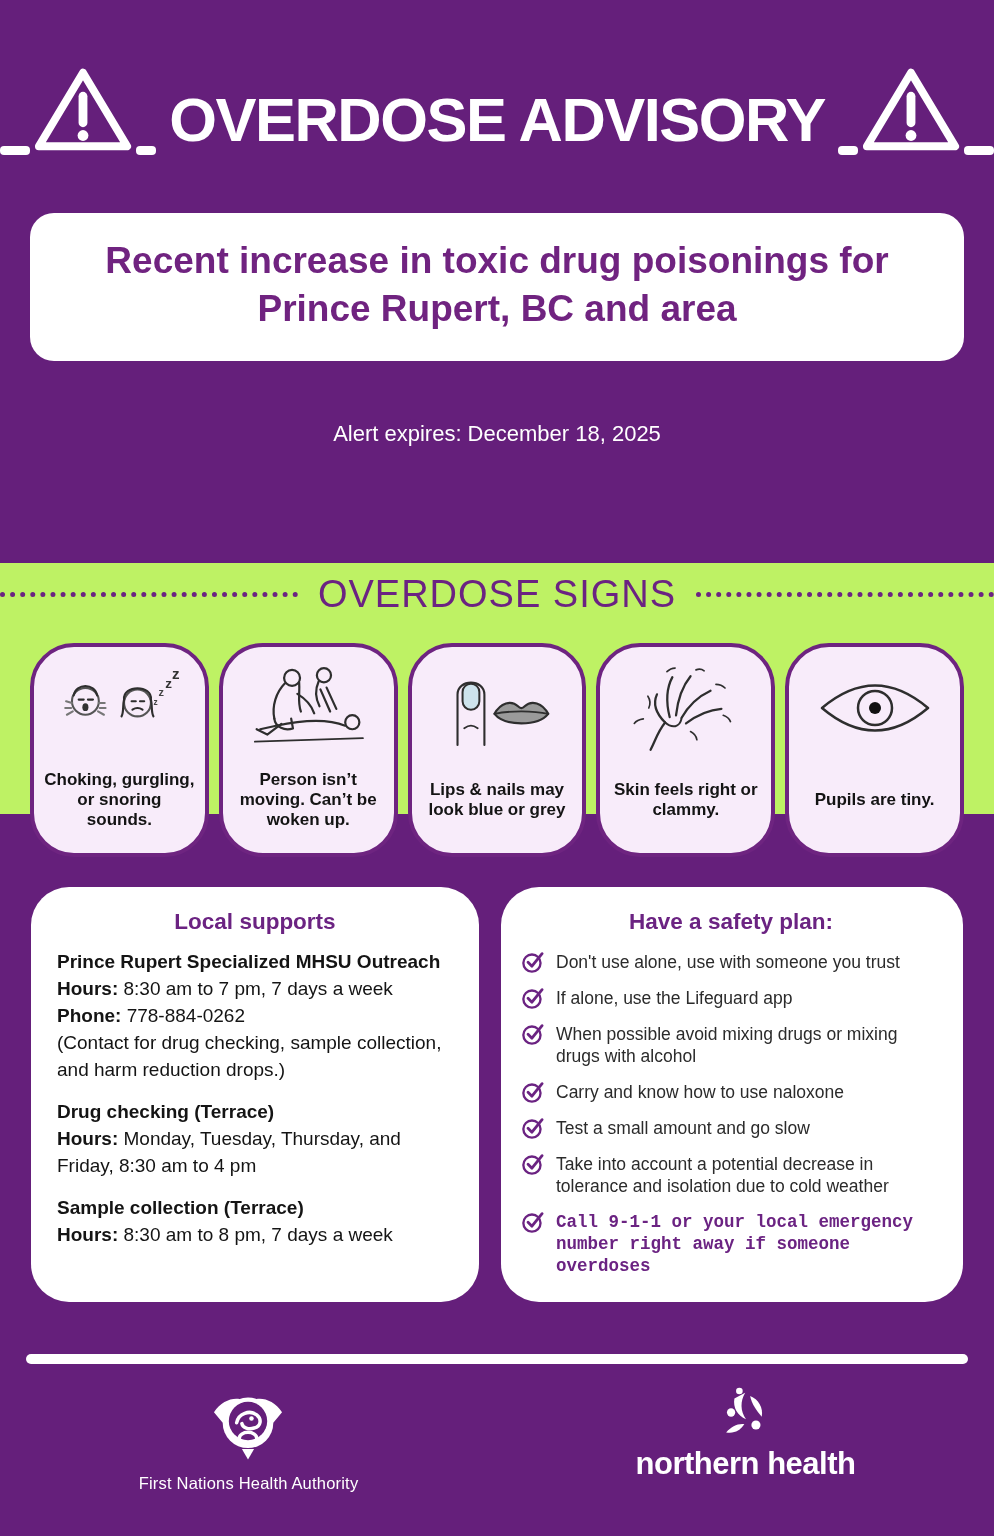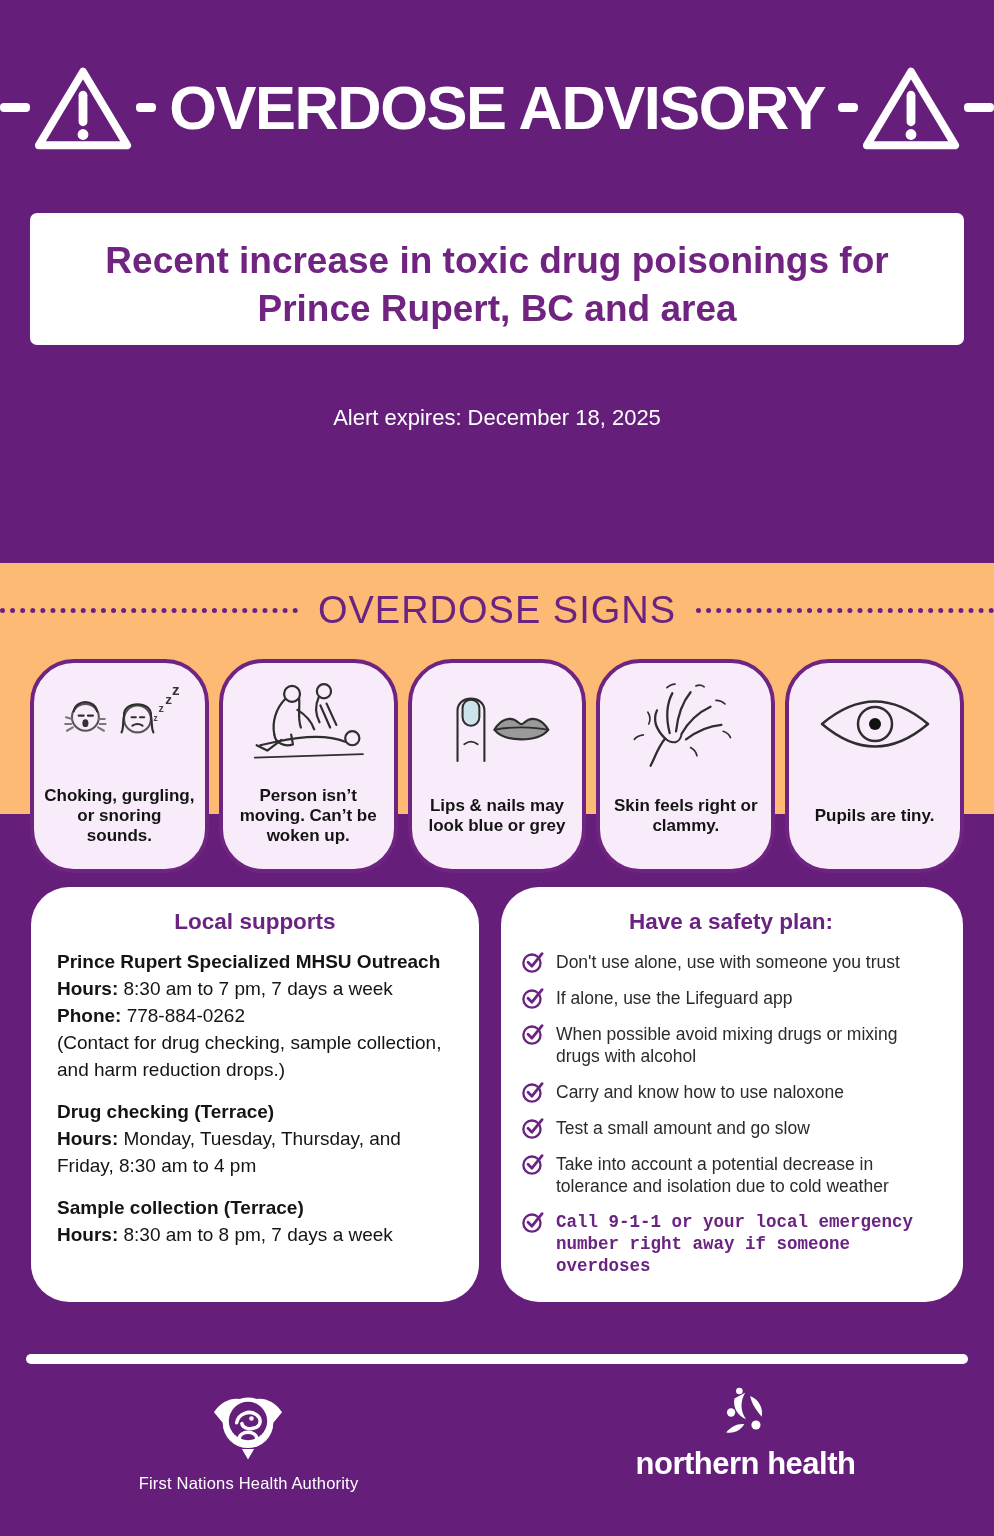--- a/index.html
+++ b/index.html
@@ -2,35 +2,35 @@
 <html><head>
 <meta charset="utf-8">
 <style>
   * { margin:0; padding:0; box-sizing:border-box; }
   html,body { background:#651F7B; }
   body { font-family:"Liberation Sans", sans-serif; }
   .page { width:994px; height:1536px; background:#651F7B; overflow:hidden; position:relative; margin:0 auto; }
 
   
   .top { height:503px; }
-  .banner-row { margin-top:60px; height:95px; display:flex; align-items:center; }
+  .banner-row { margin-top:60px; height:95px; display:flex; align-items:flex-end; }
   .hline { height:9px; background:#fff; border-radius:4px; }
   .hline.edge { flex:1 1 auto; }
   .hline.stub { width:20px; flex:0 0 auto; }
   .tri { width:102px; height:92px; flex:0 0 auto; margin:0 2px; }
   .poster-title { color:#fff; font-size:62px; font-weight:bold; letter-spacing:-1.5px; white-space:nowrap;
                   margin:0 10px; transform:scaleX(.99); }
 
-  .headline-box { margin:58px 30px 0; background:#fff; border-radius:7px; padding:24px 40px 12px; }
+  .headline-box { margin:58px 30px 0; background:#fff; border-radius:24px; padding:24px 40px 28px; }
   .headline { color:#702380; font-size:37px; font-weight:bold; line-height:48px; text-align:center;
               max-width:800px; margin:0 auto; }
   .expires { margin-top:60px; text-align:center; color:#fff; font-size:22px; }
 
   
-  .signs { height:251px; background:#fdba74; padding-top:22px; }
+  .signs { height:251px; background:#bef264; padding-top:6px; }
   .signs-heading-row { display:flex; align-items:center; gap:20px; height:50px; }
   .dots { flex:1 1 auto; height:0; border-top:5px dotted #6B2382; }
   .signs-heading { color:#6B2382; font-size:38px; font-weight:400; letter-spacing:1px; white-space:nowrap; }
 
   .cards { display:flex; gap:10px; padding:0 30px; margin-top:24px; }
   .card { flex:1 1 0; height:214px; background:#F8ECFA; border:4px solid #6E2480; border-radius:44px;
           display:flex; flex-direction:column; align-items:center; padding:12px 4px 10px; }
   .card-icon { height:98px; display:flex; align-items:center; justify-content:center; }
   .card-label-wrap { flex:1; display:flex; align-items:center; justify-content:center; }
   .card-label { font-size:17px; font-weight:bold; color:#141414; text-align:center; line-height:1.18; padding:0 5px; }

